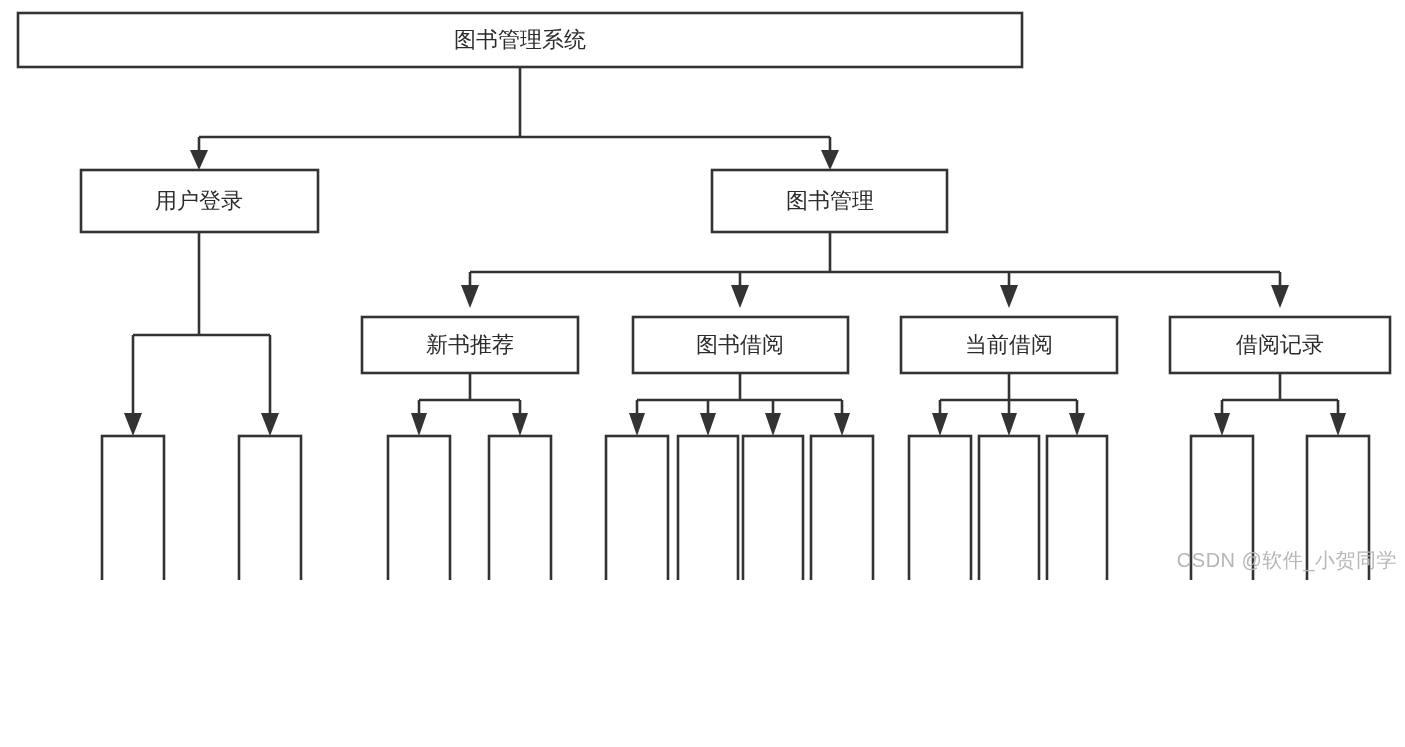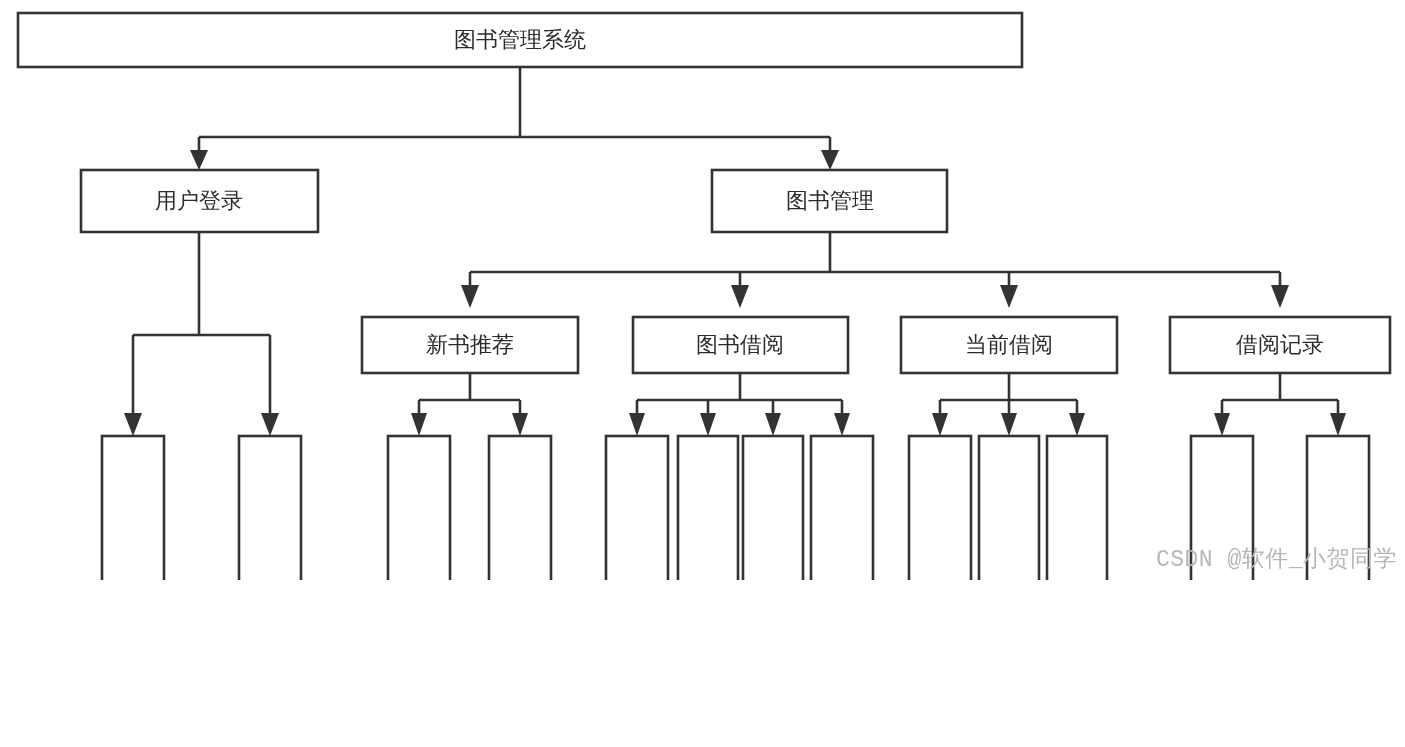--- a/index.html
+++ b/index.html
@@ -63,22 +63,22 @@
     font-size: 23px;
     line-height: 1.18;
     letter-spacing: 2px;
     color: #2b2b2b;
     white-space: nowrap;
   }
   .watermark {
     position: absolute;
     right: 8px;
     bottom: 6px;
-    font-family: Liberation Mono, monospace;
-    font-size: 23px;
+    font-family: Liberation Sans, sans-serif;
+    font-size: 20px;
     color: #b6b6b6;
     letter-spacing: 0.5px;
     white-space: nowrap;
     pointer-events: none;
   }
 </style>
 </head>
 <body>
 
 <div id="diagram-root">

